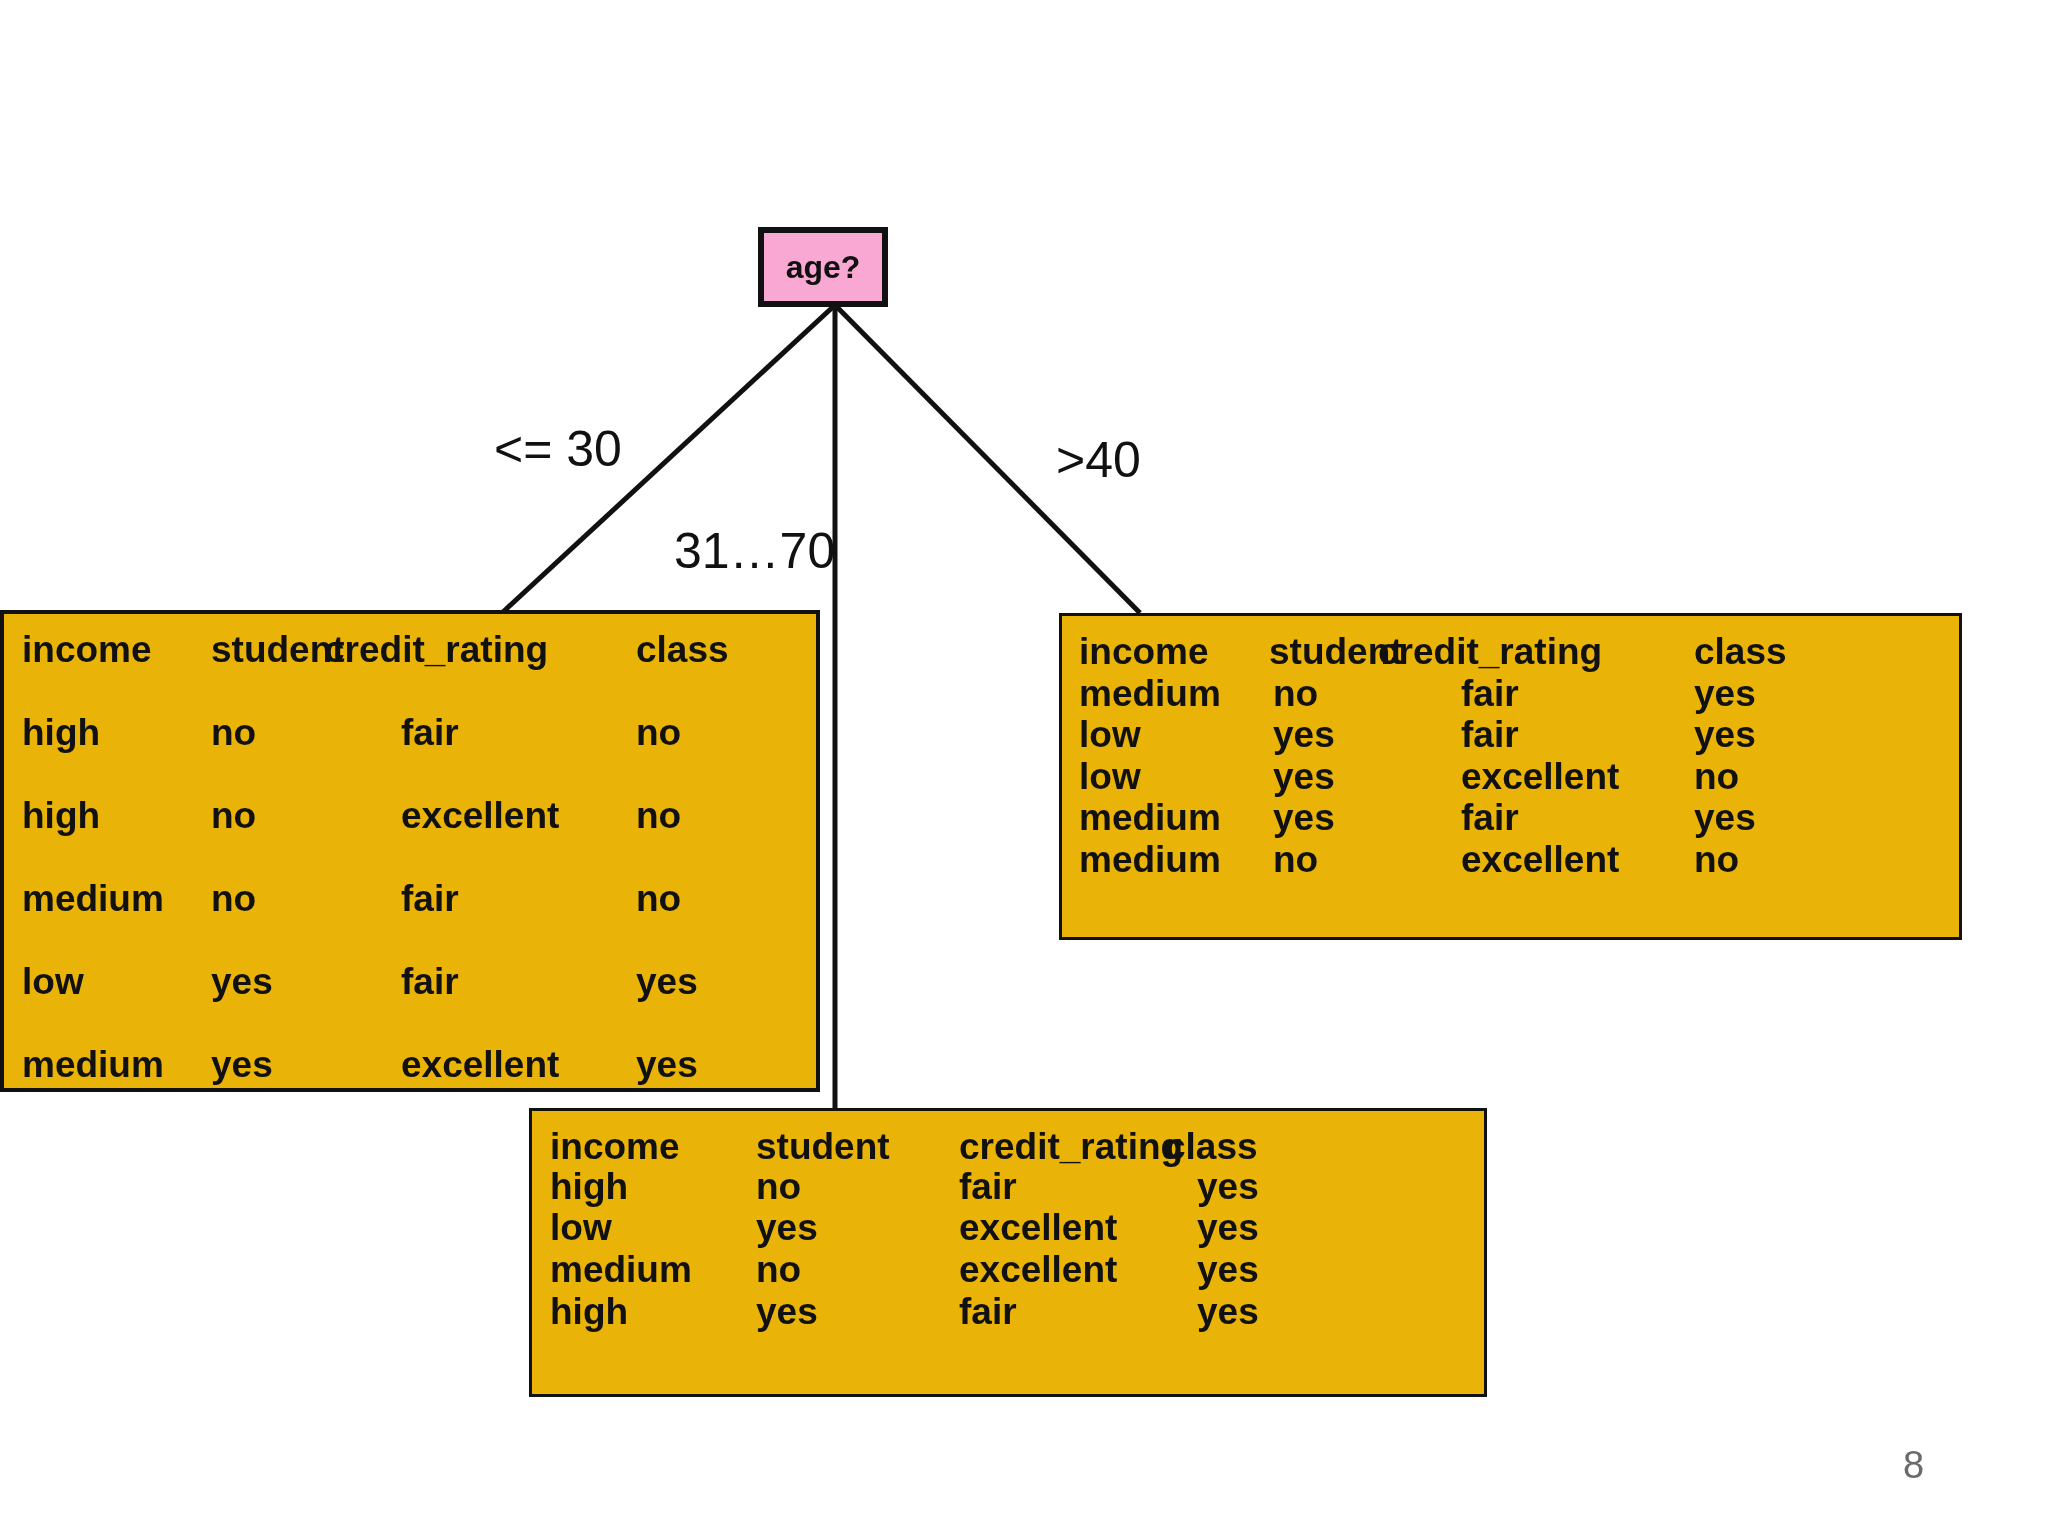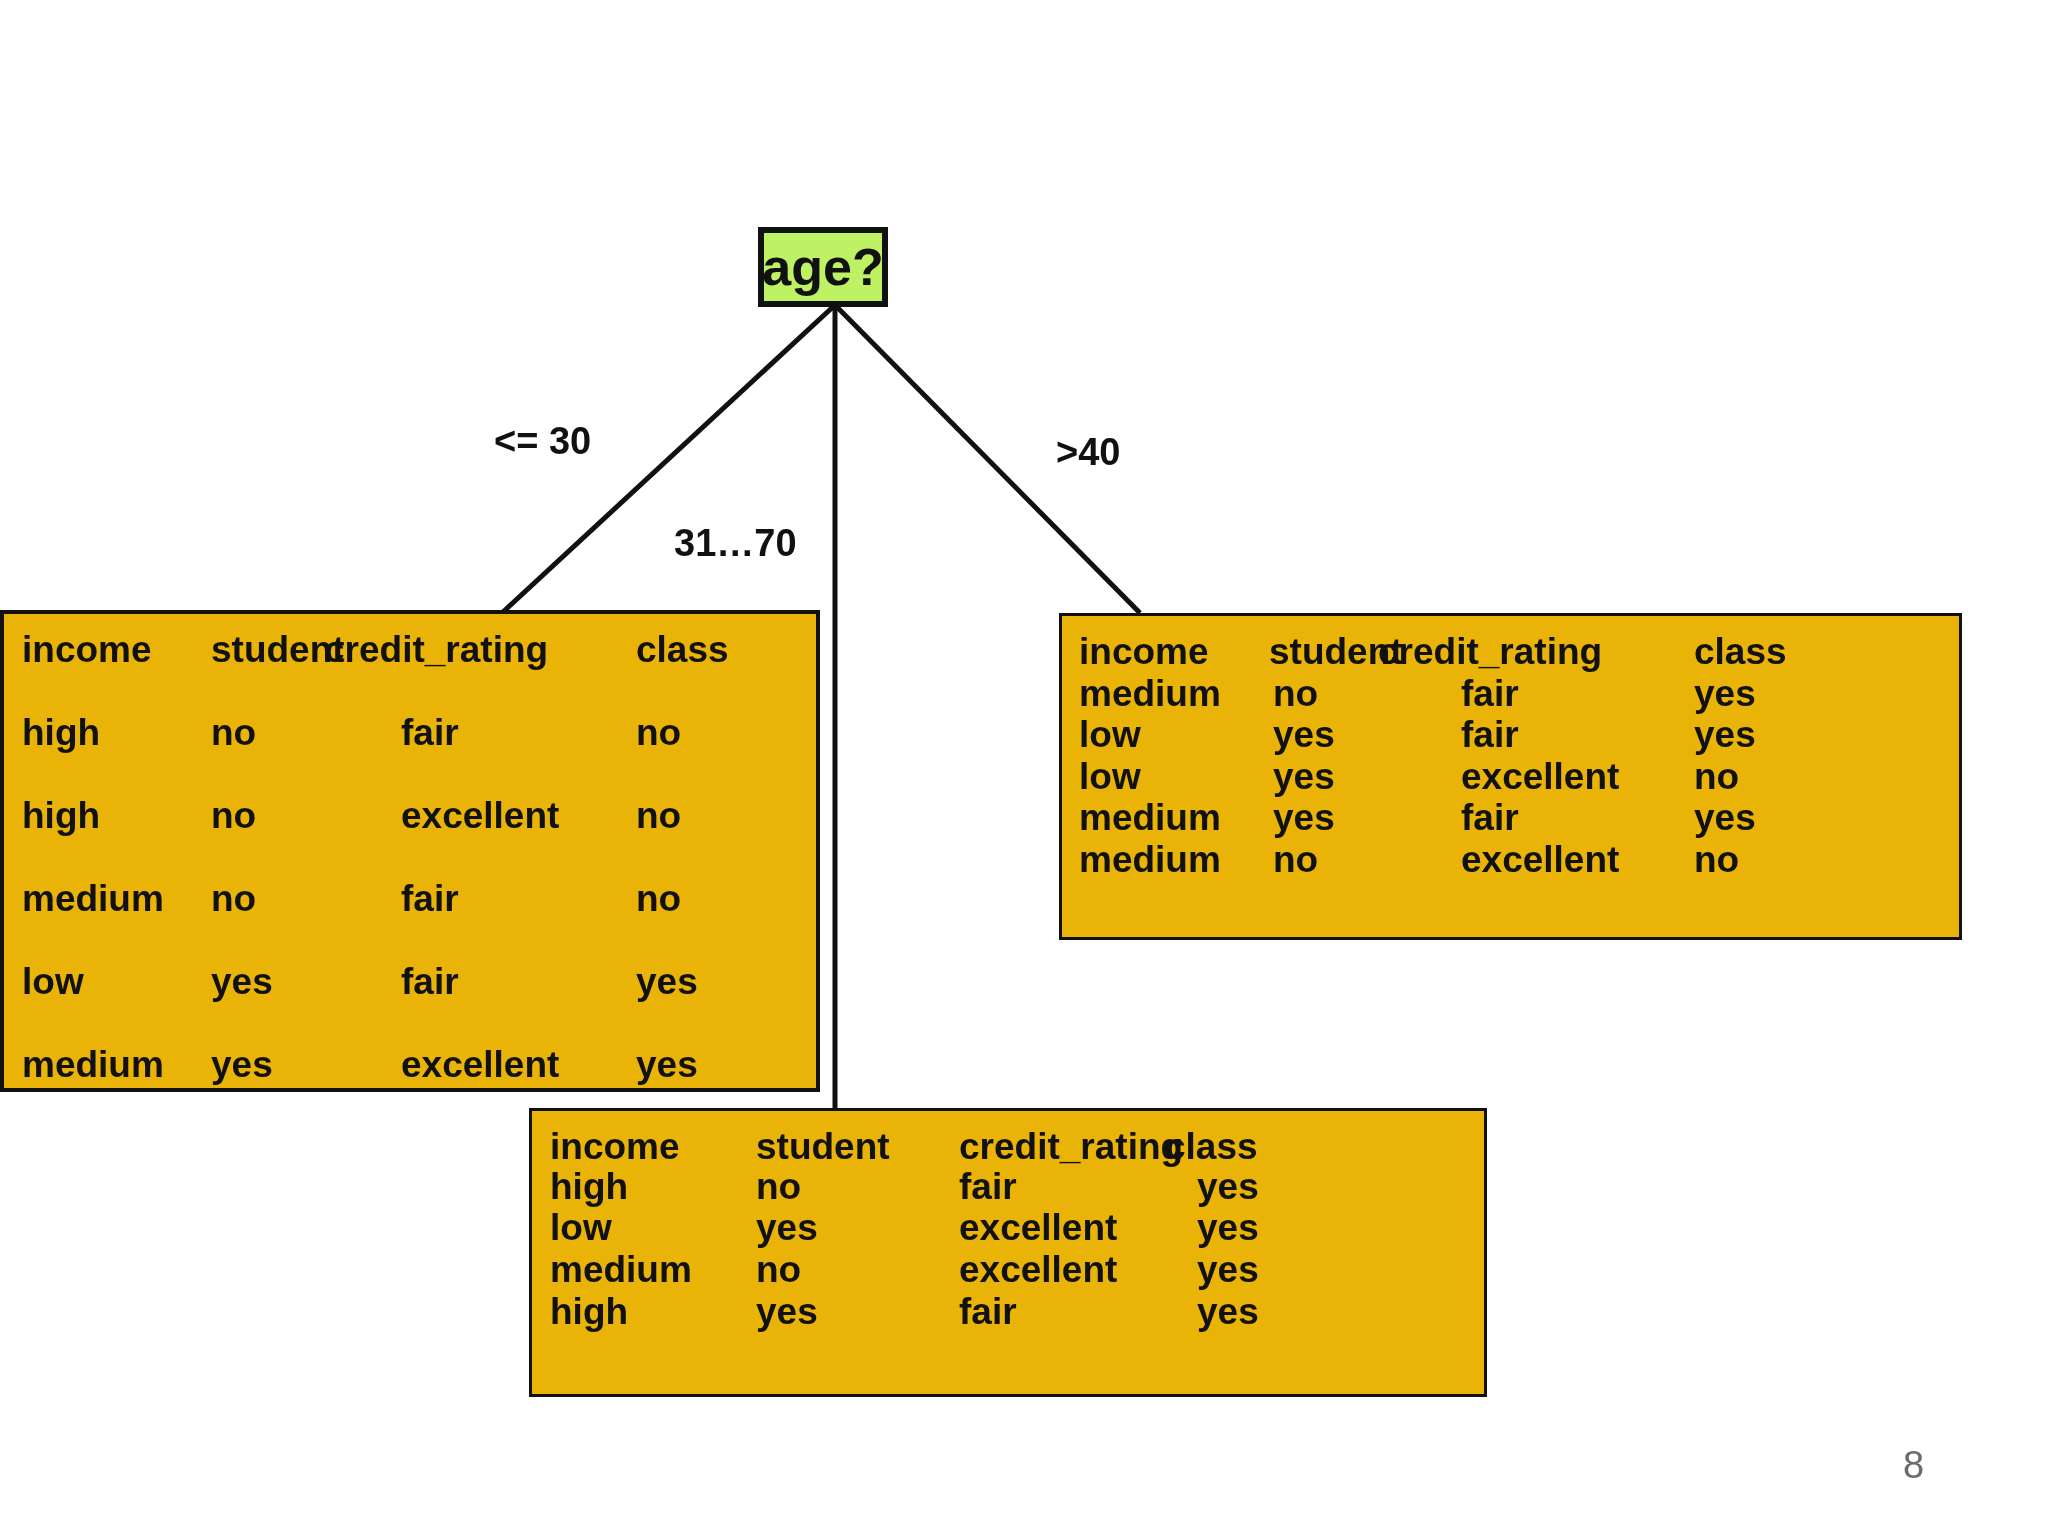--- a/index.html
+++ b/index.html
@@ -7,25 +7,25 @@
     width:2048px;height:1536px;position:relative;overflow:hidden;
     background:#ffffff;color:#111111;
     font-family:"Liberation Sans", sans-serif;
   }
   svg.lines{position:absolute;left:0;top:0;pointer-events:none;}
 
   .root-box{
     position:absolute;left:758px;top:227px;width:130px;height:80px;
     border:6px solid #111;box-sizing:border-box;
     display:flex;align-items:center;justify-content:center;
-    font-weight:bold;font-size:52px;background:#bef264;
+    font-weight:bold;font-size:32px;background:#f9a8d4;
   }
 
   .blabel{
-    position:absolute;font-weight:bold;font-size:38px;white-space:nowrap;
+    position:absolute;font-weight:normal;font-size:50px;white-space:nowrap;
   }
   .blabel-left{left:494px;top:420px;}
   .blabel-mid{left:674px;top:522px;}
   .blabel-right{left:1056px;top:431px;text-align:right;}
 
   .dtable{
     position:absolute;border:3px solid #111;box-sizing:border-box;background:#eab308;
   }
   .t-left{left:0;top:610px;width:820px;height:482px;border-width:4px;}
   .t-right{left:1059px;top:613px;width:903px;height:327px;}

